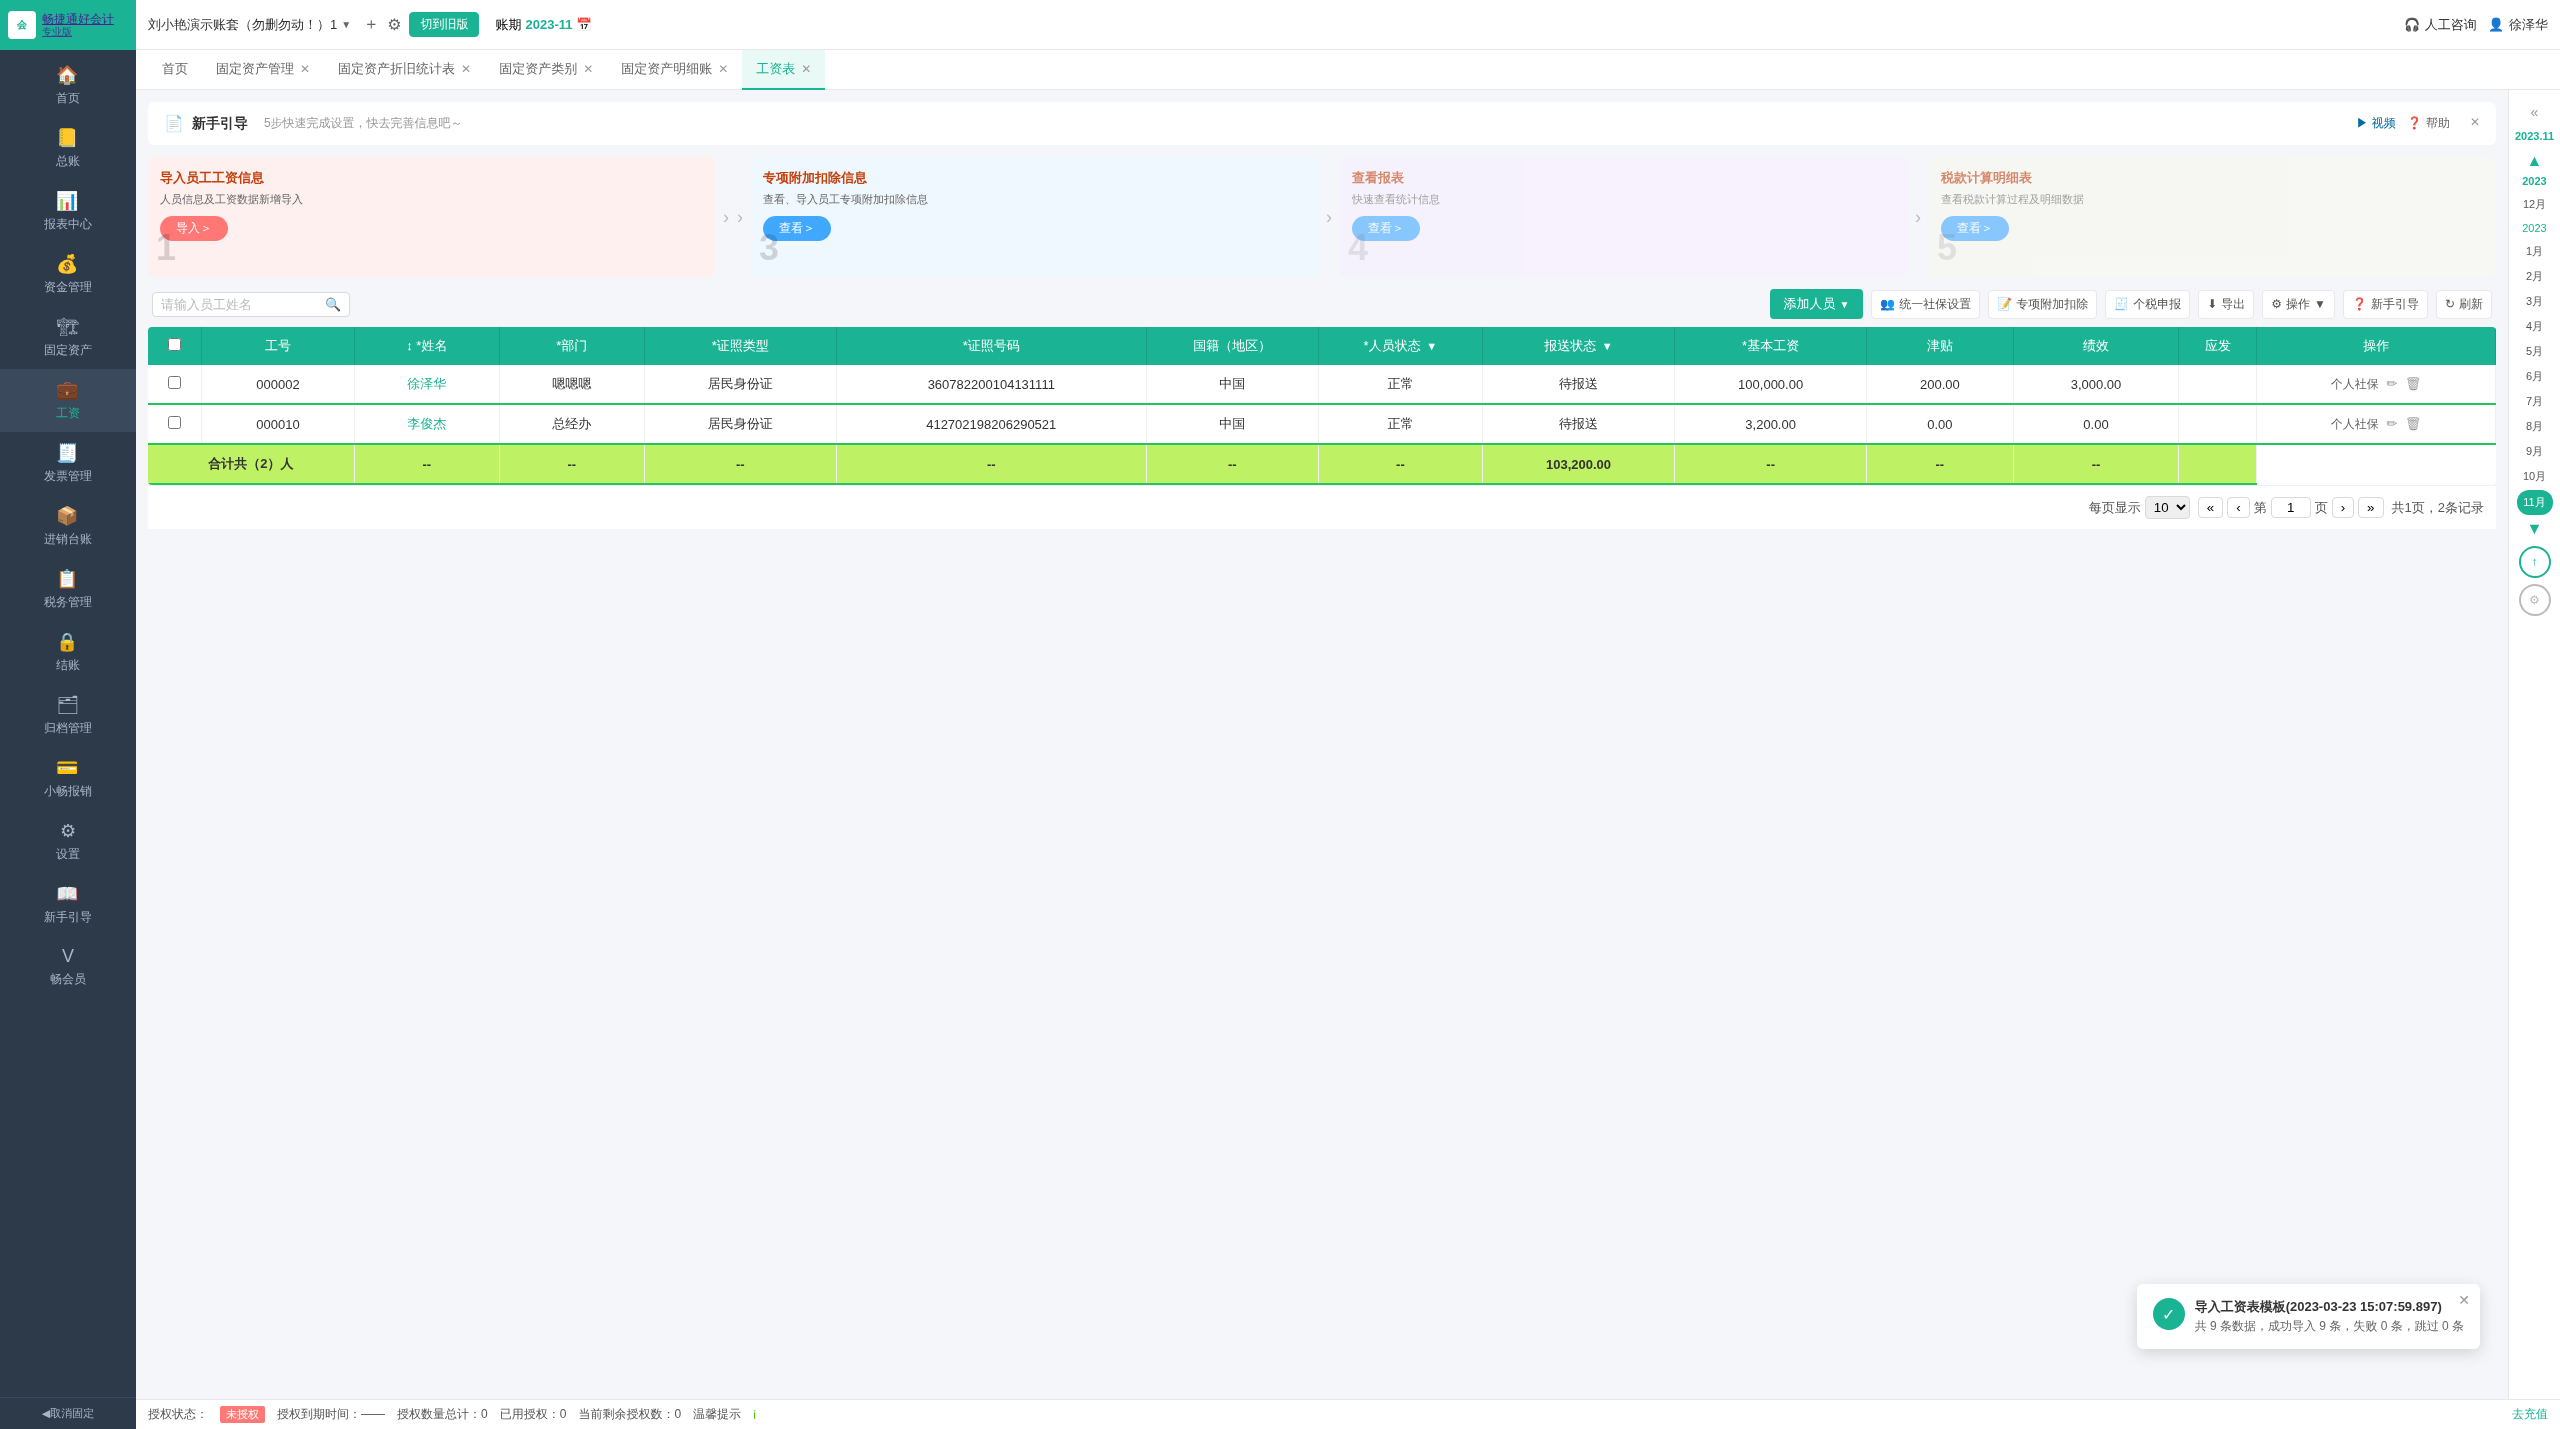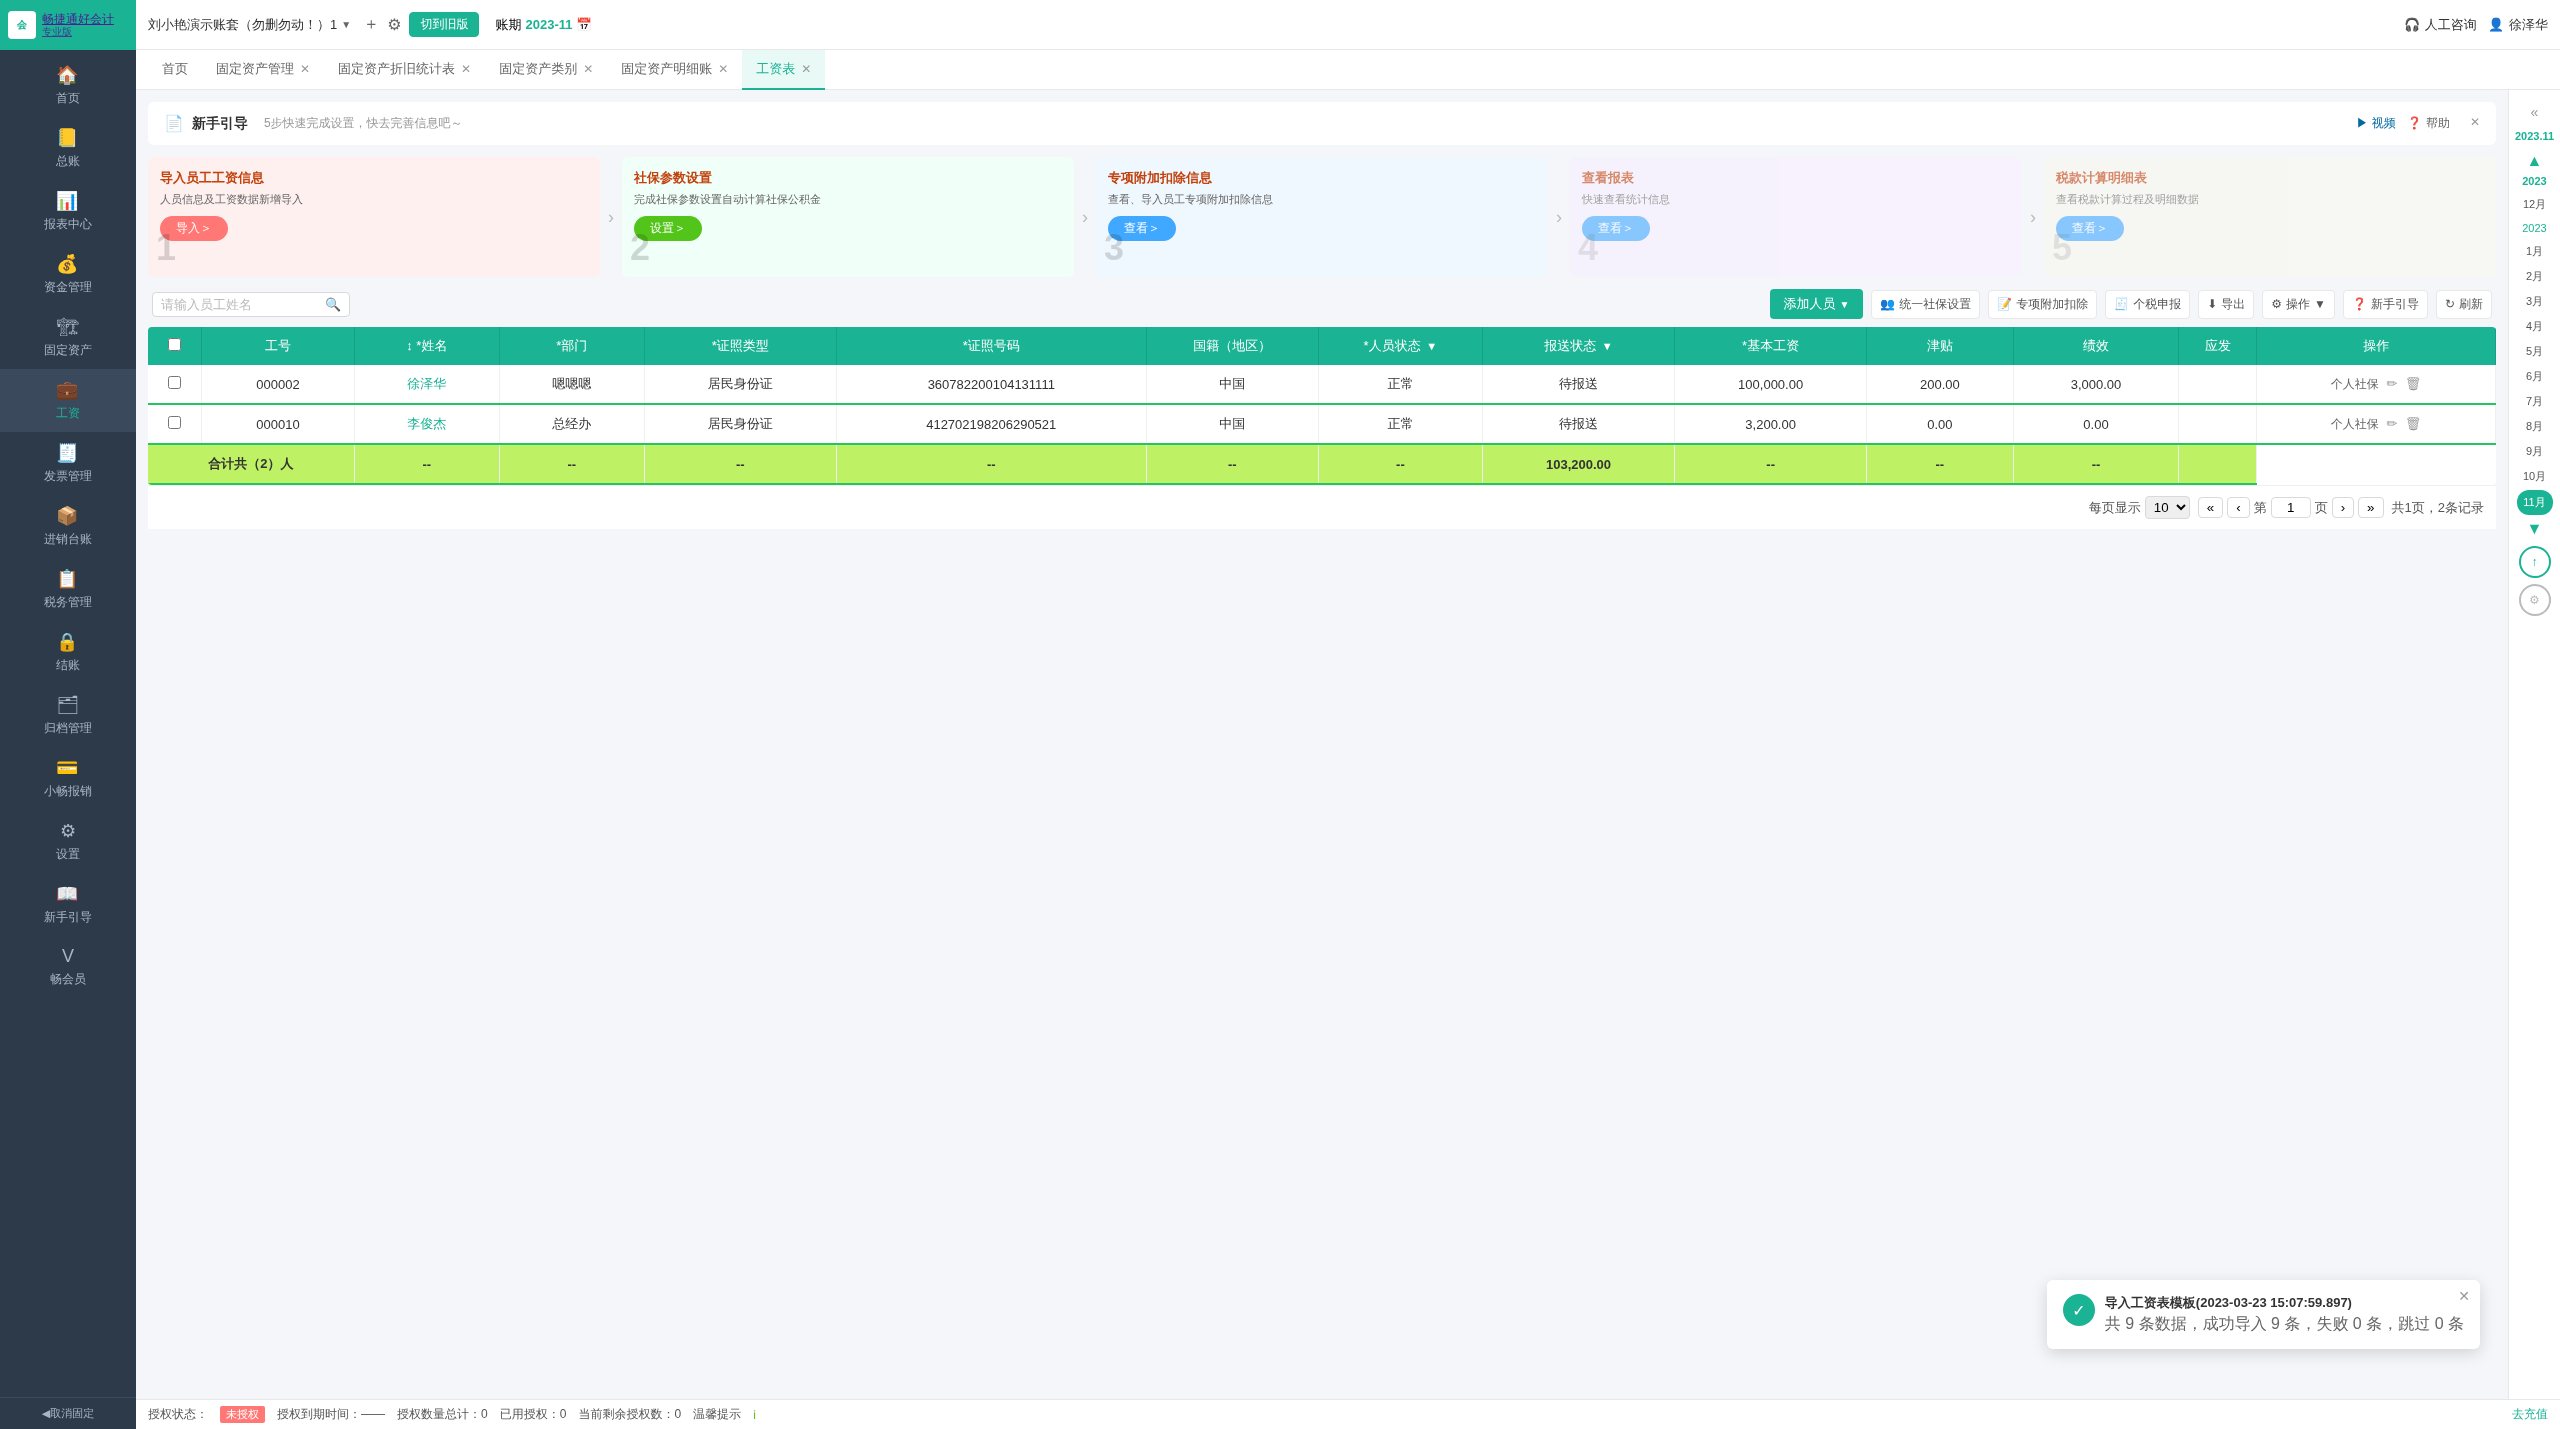--- a/index.html
+++ b/index.html
@@ -184,21 +184,21 @@
     
     .toast {
       position: fixed; bottom: 80px; right: 80px;
       background: white; border-radius: 6px; box-shadow: 0 4px 16px rgba(0,0,0,0.15);
       padding: 14px 16px; display: flex; align-items: flex-start; gap: 10px;
       min-width: 320px; z-index: 1000;
     }
     .toast-close { position: absolute; top: 8px; right: 10px; cursor: pointer; color: #999; font-size: 14px; }
     .toast-icon { width: 32px; height: 32px; background: #1ab394; border-radius: 50%; display: flex; align-items: center; justify-content: center; color: white; font-size: 16px; flex-shrink: 0; }
     .toast-content .toast-title { font-size: 13px; font-weight: bold; color: #333; }
-    .toast-content .toast-sub { font-size: 16px; color: #666; margin-top: 2px; }
+    .toast-content .toast-sub { font-size: 12px; color: #666; margin-top: 2px; }
 
     
     input[type=checkbox] { cursor: pointer; }
 
     
     .filter-icon { font-size: 11px; margin-left: 2px; }
   </style>
 </head>
 <body>
 
@@ -354,26 +354,20 @@
       </div>
 
       <div class="steps-row">
         <div class="step-card step1">
           <div class="step-title">导入员工工资信息</div>
           <div class="step-desc">人员信息及工资数据新增导入</div>
           <button class="step-btn red">导入＞</button>
           <div class="step-num">1</div>
         </div>
         <div class="step-arrow">›</div>
-        <div class="step-card step2">
-          <div class="step-title">社保参数设置</div>
-          <div class="step-desc">完成社保参数设置自动计算社保公积金</div>
-          <button class="step-btn green">设置＞</button>
-          <div class="step-num">2</div>
-        </div>
         <div class="step-arrow">›</div>
         <div class="step-card step3">
           <div class="step-title">专项附加扣除信息</div>
           <div class="step-desc">查看、导入员工专项附加扣除信息</div>
           <button class="step-btn blue">查看＞</button>
           <div class="step-num">3</div>
         </div>
         <div class="step-arrow">›</div>
         <div class="step-card step4">
           <div class="step-title">查看报表</div>

